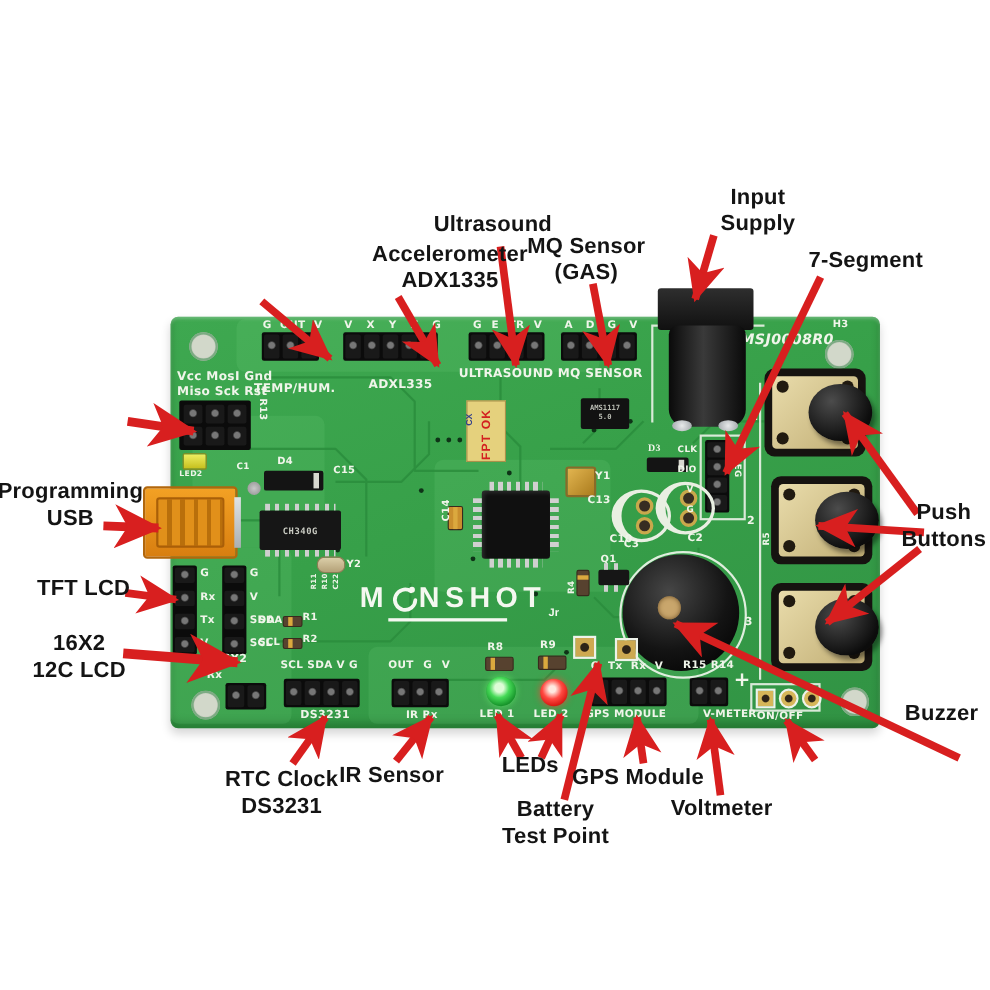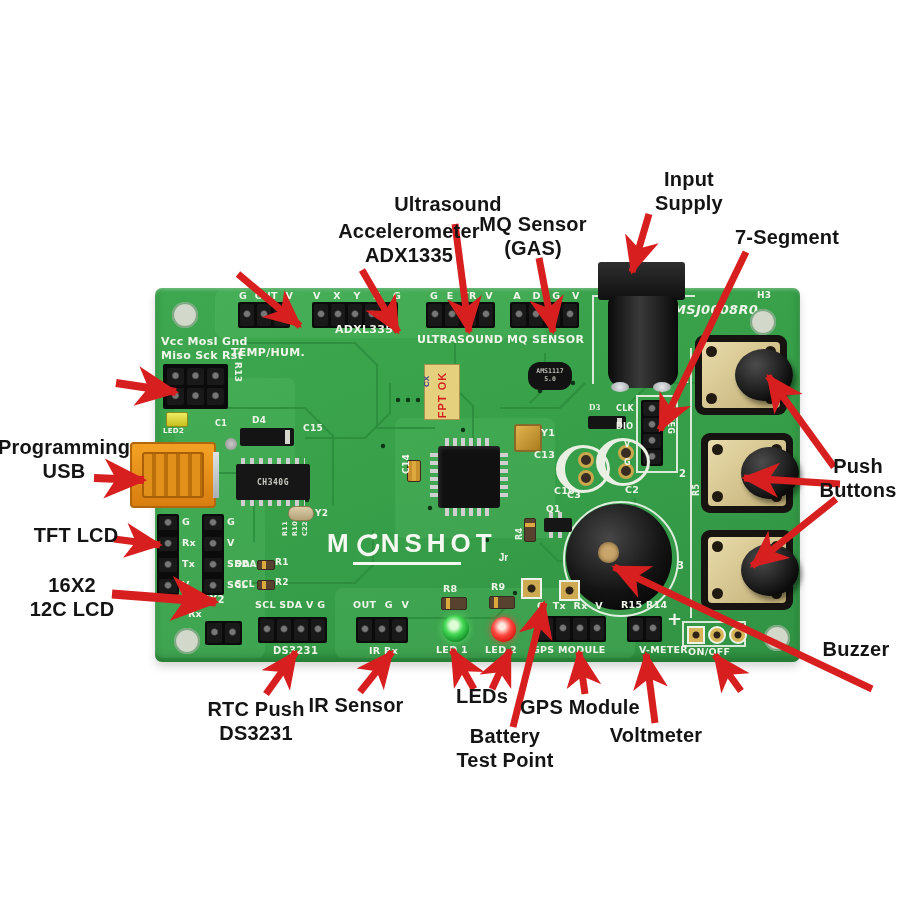--- a/index.html
+++ b/index.html
@@ -61,21 +61,21 @@
        background:repeating-linear-gradient(90deg,#d0d0d0 0 4px,transparent 4px 8px);}
   .qfp .pt{top:-8px}.qfp .pb{bottom:-8px}
   .qfp .pl,.qfp .pr{position:absolute;top:7px;bottom:7px;width:8px;
        background:repeating-linear-gradient(180deg,#d0d0d0 0 4px,transparent 4px 8px);}
   .qfp .pl{left:-8px}.qfp .pr{right:-8px}
   .soic{position:absolute;background:#161616;border-radius:2px;z-index:6;display:flex;align-items:center;justify-content:center;
         color:#c9cbc2;font:700 8px "DejaVu Sans Mono",monospace;letter-spacing:.5px;}
   .soic::before,.soic::after{content:"";position:absolute;left:5px;right:5px;height:6px;
         background:repeating-linear-gradient(90deg,#cfcfcf 0 4px,transparent 4px 9px);}
   .soic::before{top:-6px}.soic::after{bottom:-6px}
-  .ams{position:absolute;background:#121212;border-radius:12px;z-index:6;color:#b9bcb3;
+  .ams{position:absolute;background:#121212;border-radius:2px;z-index:6;color:#b9bcb3;
        font:700 6.5px/1.2 "DejaVu Sans Mono",monospace;display:flex;align-items:center;justify-content:center;
        text-align:center;white-space:pre-line;}
   .res{position:absolute;width:24px;height:11px;background:#57422f;border:1px solid #392a1d;border-radius:2px;z-index:6;}
   .res::before{content:"";position:absolute;left:4px;top:0;bottom:0;width:4px;background:#dba93e;}
   .res.v{width:10px;height:22px}.res.v::before{left:0;right:0;top:4px;bottom:auto;height:4px;width:auto;}
   .ecap{position:absolute;width:42px;height:42px;border:3px solid #e9efe2;border-left:9px solid #e9efe2;border-radius:50%;z-index:5;}
   .ecap .pad{position:absolute;left:50%;transform:translateX(-50%);width:10px;height:10px;border-radius:50%;
              background:#372d22;border:3px solid #c9a84c;}
   .xtal{position:absolute;background:linear-gradient(135deg,#e2b550,#ab7c1e);border:2px solid #8a6a28;border-radius:3px;z-index:6;}
   .xtal2{position:absolute;background:linear-gradient(180deg,#dbcfa9,#b4a178);border:1px solid #8d7d55;border-radius:7px;z-index:6;}
@@ -184,21 +184,21 @@
     <div class="silk s11" style="left:76px;top:34px;margin-top:24px;">TEMP/HUM.</div>
 
     <div class="silk s95 ctr" style="left:157px;top:2px;width:90px;word-spacing:9px;">V X Y Z G</div>
     <div class="pinrow" style="left:157px;top:14px;">
       <div class="pin"></div>
         <div class="pin"></div>
         <div class="pin"></div>
         <div class="pin"></div>
         <div class="pin"></div>
     </div>
-    <div class="silk s11" style="left:180px;top:35px;text-align:center;">ADXL335</div>
+    <div class="silk s11" style="left:180px;top:55px;text-align:center;">ADXL335</div>
 
     <div class="silk s95 ctr" style="left:270px;top:2px;width:73px;word-spacing:5px;">G E TR V</div>
     <div class="pinrow" style="left:271px;top:14px;">
       <div class="pin"></div>
         <div class="pin"></div>
         <div class="pin"></div>
         <div class="pin"></div>
     </div>
     <div class="silk s11" style="left:262px;top:45px;">ULTRASOUND</div>
 
@@ -461,21 +461,21 @@
 Supply</div>
   <div class="callout" style="left:787px;top:226px;">7-Segment</div>
   <div class="callout" style="left:64px;top:436px;">Programming
 USB</div>
   <div class="callout" style="left:76px;top:524px;">TFT LCD</div>
   <div class="callout" style="left:72px;top:574px;">16X2
 12C LCD</div>
   <div class="callout" style="left:858px;top:455px;">Push
 Buttons</div>
   <div class="callout" style="left:856px;top:638px;">Buzzer</div>
-  <div class="callout" style="left:256px;top:698px;">RTC Push
+  <div class="callout" style="left:256px;top:698px;">RTC Clock
 DS3231</div>
   <div class="callout" style="left:356px;top:694px;">IR Sensor</div>
   <div class="callout" style="left:482px;top:685px;">LEDs</div>
   <div class="callout" style="left:505px;top:725px;">Battery
 Test Point</div>
   <div class="callout" style="left:580px;top:696px;">GPS Module</div>
   <div class="callout" style="left:656px;top:724px;">Voltmeter</div>
 
 </div>
 

